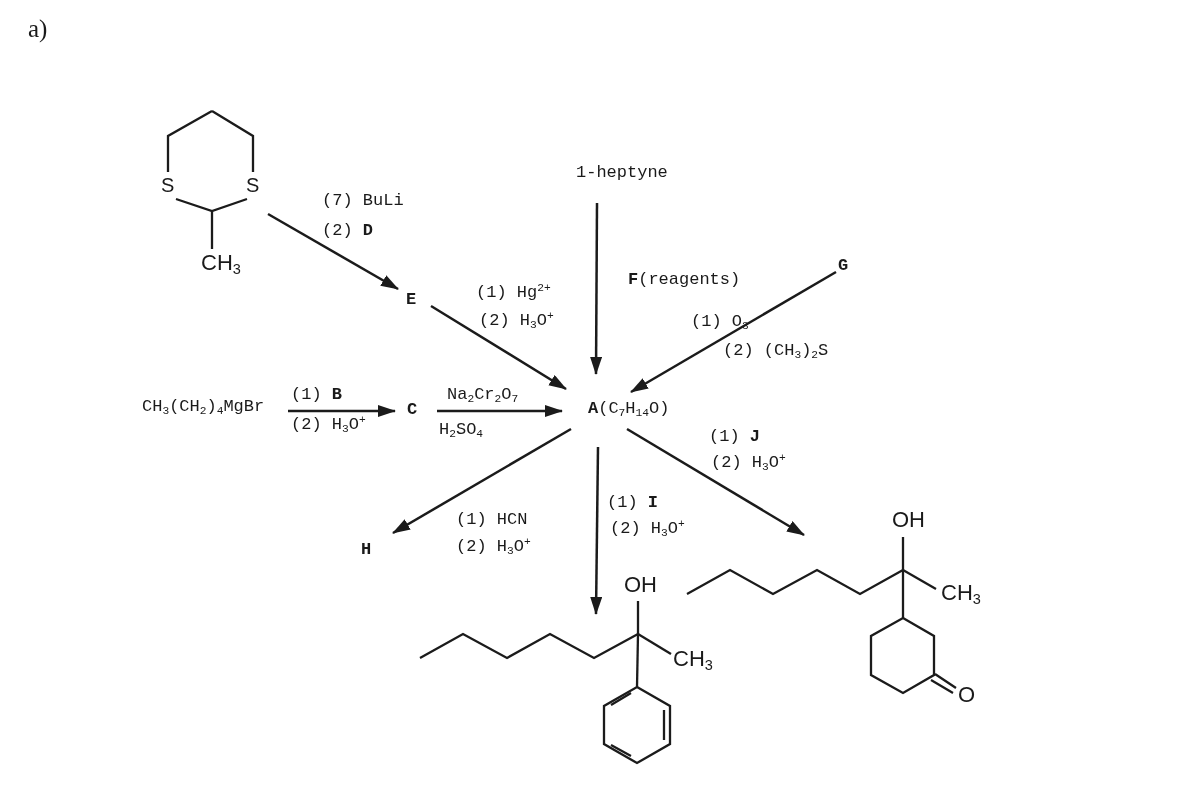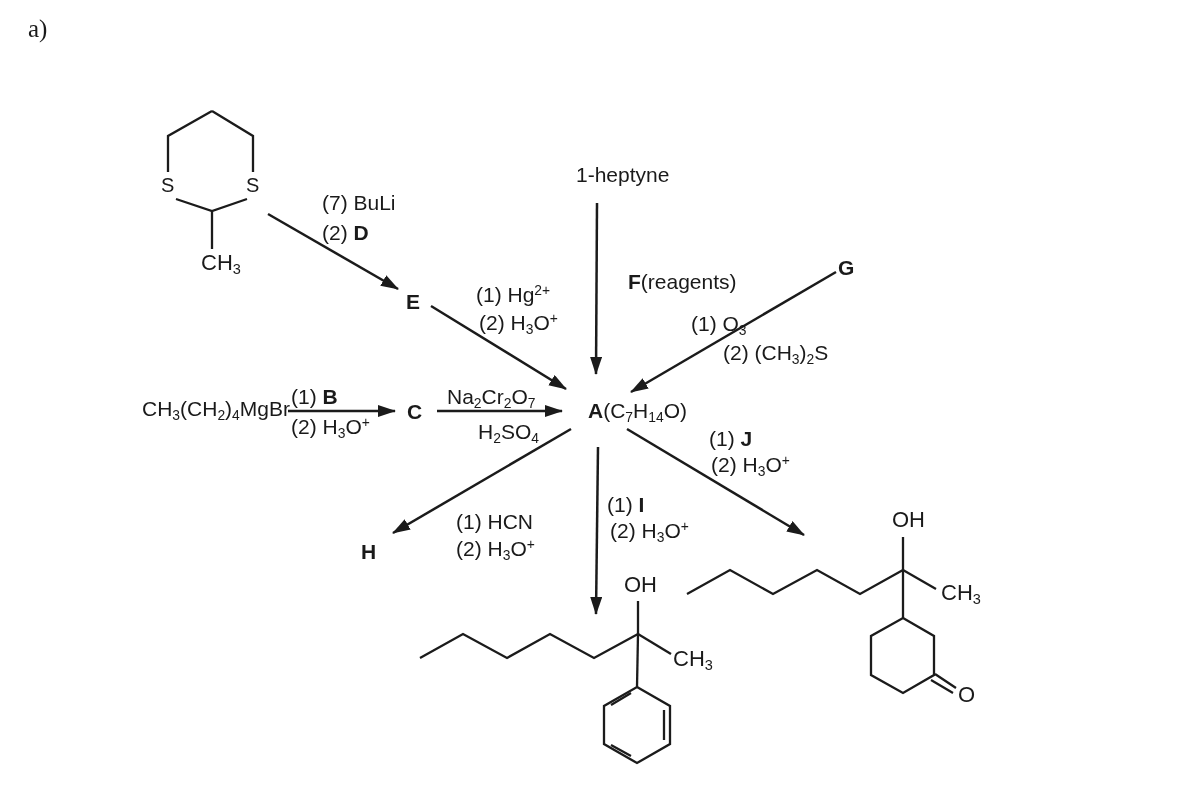--- a/index.html
+++ b/index.html
@@ -3,21 +3,21 @@
 <meta charset="utf-8">
 <style>
   html,body{margin:0;padding:0;}
   body{
     width:1200px;height:786px;background:#ffffff;overflow:hidden;
     font-family:"Liberation Serif","DejaVu Serif",serif;color:#1a1a1a;
   }
   .page{position:relative;width:1200px;height:786px;background:#ffffff;}
   .lbl{position:absolute;white-space:nowrap;color:#1a1a1a;}
   .hdr{font-size:25px;letter-spacing:-0.2px;word-spacing:3px;}
-  .rxn{font-family:Liberation Sans, sans-serif;font-size:21px;}
+  .rxn{font-family:Liberation Mono, monospace;font-size:17px;}
   .atom{font-family:"Liberation Sans","DejaVu Sans",sans-serif;font-size:22px;text-align:right;}
   .atom-s{font-family:"Liberation Sans","DejaVu Sans",sans-serif;font-size:20px;}
   sub{font-size:66%;vertical-align:-0.28em;line-height:0;}
   sup{font-size:66%;vertical-align:0.5em;line-height:0;}
   b{font-weight:bold;}
   svg{position:absolute;left:0;top:0;}
   .stroke{stroke:#1b1b1b;stroke-width:2.3;fill:none;}
   .arrow{stroke:#1b1b1b;stroke-width:2.5;fill:none;}
 </style>
 </head>
@@ -102,21 +102,21 @@
 
   <span class="lbl rxn" style="left:838px;top:256px"><b>G</b></span>
   <span class="lbl rxn" style="left:691px;top:312px">(1) O<sub>3</sub></span>
   <span class="lbl rxn" style="left:723px;top:341px">(2) (CH<sub>3</sub>)<sub>2</sub>S</span>
 
   <span class="lbl rxn" style="left:142px;top:397px">CH<sub>3</sub>(CH<sub>2</sub>)<sub>4</sub>MgBr</span>
   <span class="lbl rxn" style="left:291px;top:385px">(1) <b>B</b></span>
   <span class="lbl rxn" style="left:291px;top:415px">(2) H<sub>3</sub>O<sup>+</sup></span>
   <span class="lbl rxn" style="left:407px;top:400px"><b>C</b></span>
   <span class="lbl rxn" style="left:447px;top:385px">Na<sub>2</sub>Cr<sub>2</sub>O<sub>7</sub></span>
-  <span class="lbl rxn" style="left:478px;top:420px">H<sub>2</sub>SO<sub>4</sub></span>
+  <span class="lbl rxn" style="left:439px;top:420px">H<sub>2</sub>SO<sub>4</sub></span>
 
   <span class="lbl rxn" style="left:588px;top:399px"><b>A</b>(C<sub>7</sub>H<sub>14</sub>O)</span>
 
   <span class="lbl rxn" style="left:709px;top:427px">(1) <b>J</b></span>
   <span class="lbl rxn" style="left:711px;top:453px">(2) H<sub>3</sub>O<sup>+</sup></span>
 
   <span class="lbl rxn" style="left:456px;top:510px">(1) HCN</span>
   <span class="lbl rxn" style="left:456px;top:537px">(2) H<sub>3</sub>O<sup>+</sup></span>
   <span class="lbl rxn" style="left:361px;top:540px"><b>H</b></span>
 

